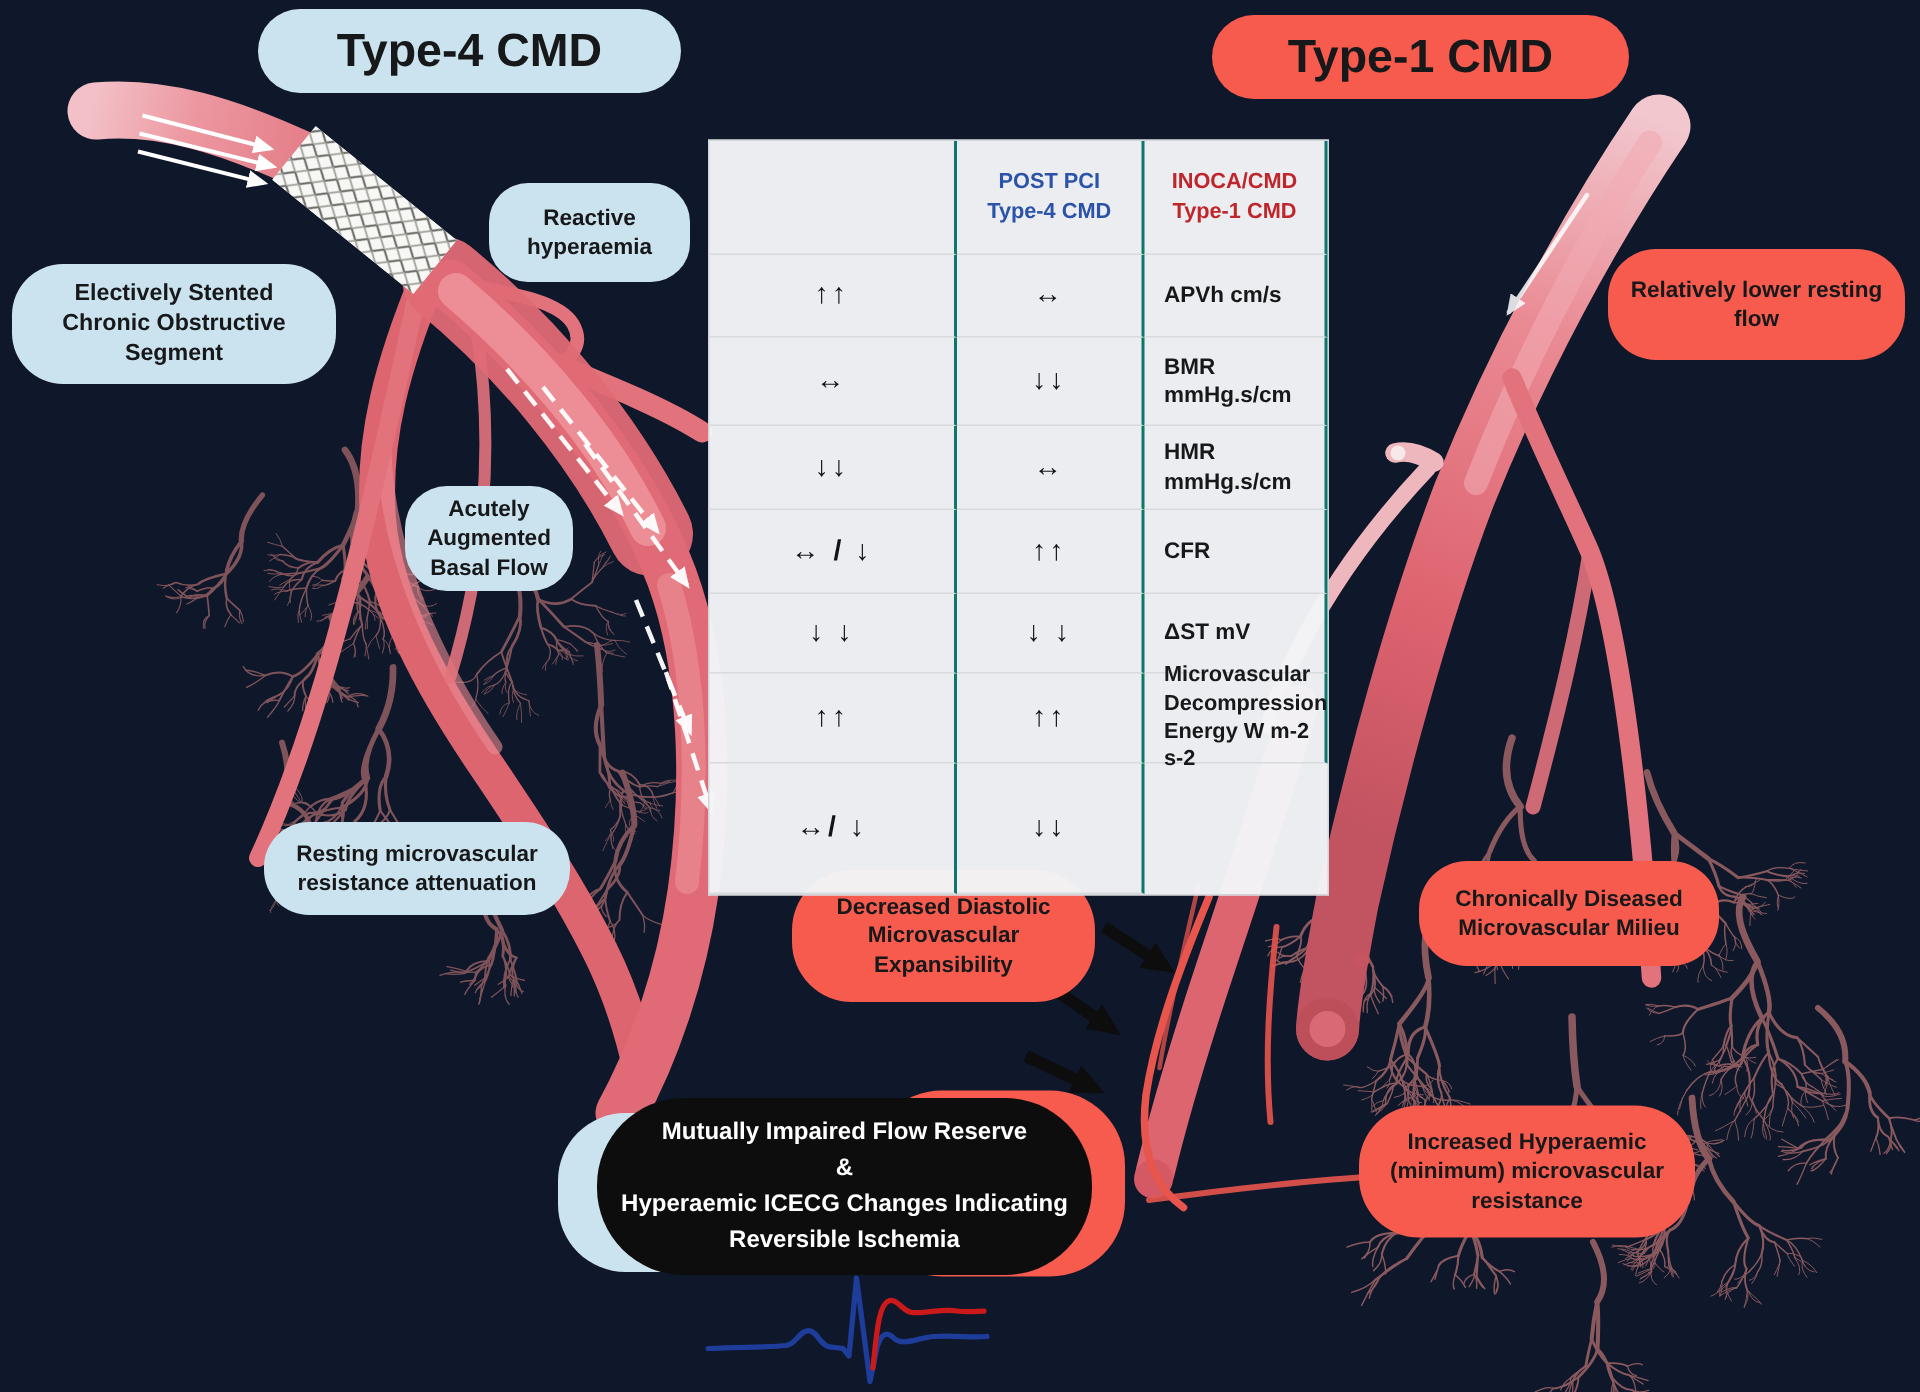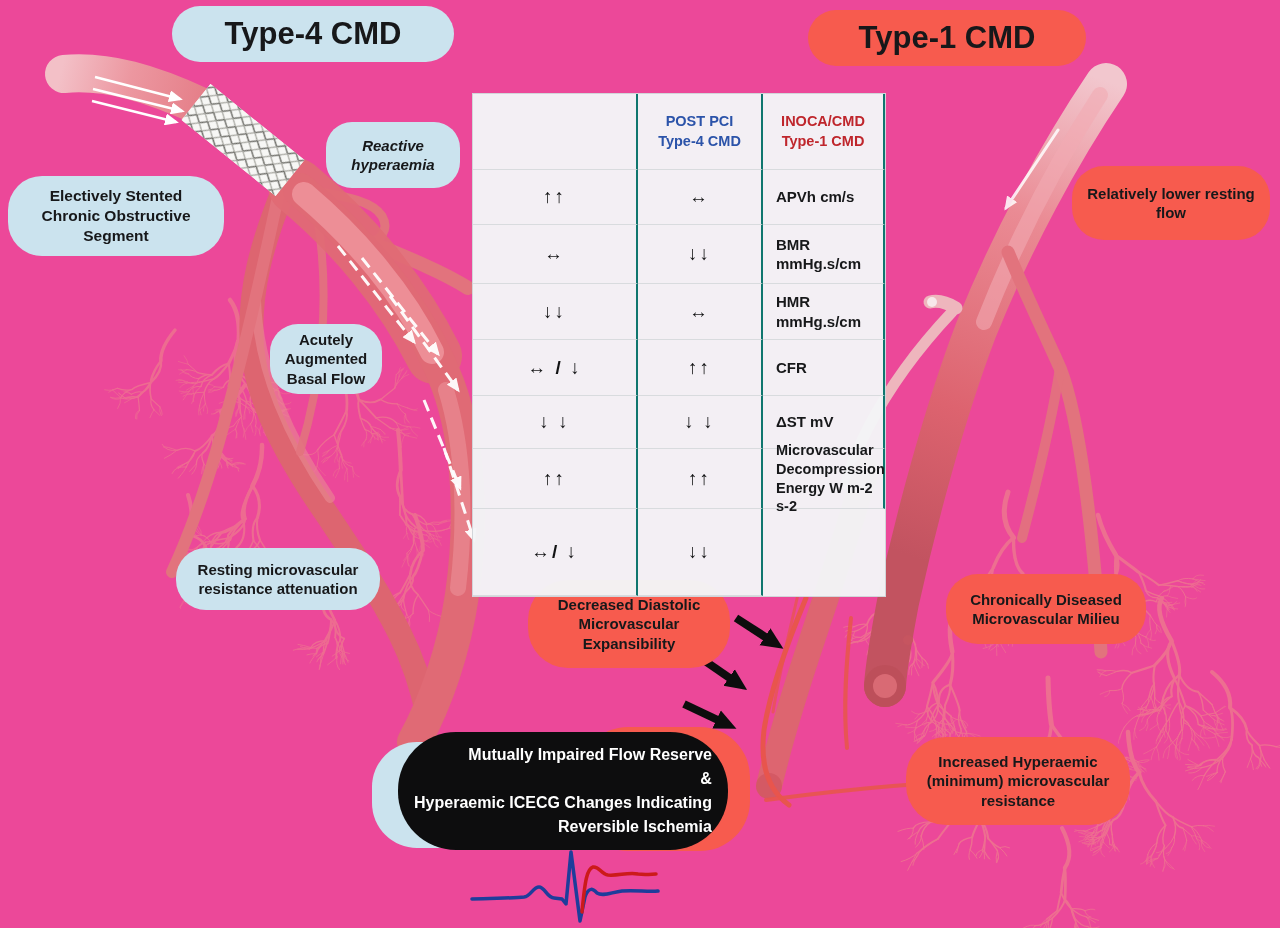--- a/index.html
+++ b/index.html
@@ -1,24 +1,24 @@
 <!DOCTYPE html>
 <html><head>
 <meta charset="utf-8">
 <style>
   html,body{margin:0;padding:0;background:#ffffff;}
-  .canvas{position:relative;width:1280px;height:928px;overflow:hidden;background:#ec4899;
+  .canvas{position:relative;width:1280px;height:928px;overflow:hidden;background:#0f172a;
           font-family:"Liberation Sans", sans-serif;}
   #art{position:absolute;left:0;top:0;z-index:1;}
   .pill{position:absolute;display:flex;align-items:center;justify-content:center;text-align:center;
         font-weight:bold;white-space:pre-line;color:#17181a;z-index:3;line-height:1.3;}
   .pb{background:#cbe3ee;}
   .pr{background:#f75b4e;}
   .crescent{position:absolute;z-index:2;}
-  .blackbox{position:absolute;display:flex;align-items:center;justify-content:center;text-align:right;
+  .blackbox{position:absolute;display:flex;align-items:center;justify-content:center;text-align:center;
         background:#0d0d0e;color:#ffffff;font-weight:bold;white-space:pre-line;z-index:4;line-height:1.5;}
   .tbl{position:absolute;left:472px;top:93px;width:412px;z-index:3;
        display:grid;grid-template-columns:165px 125px 122px;
        grid-template-rows:76px 55px 59px 56px 56px 53px 60px 87px;
        background:rgba(243,245,247,0.97);border:1px solid #d2d5d9;}
   .cell{border-right:2px solid #0f766e;border-bottom:1px solid #d8dbde;}
   .hc{display:flex;align-items:center;justify-content:center;text-align:center;font-weight:bold;
       font-size:14.5px;line-height:1.35;white-space:pre-line;}
   .hc.blue{color:#2b53a9;}
   .hc.red{color:#bf262c;}
@@ -1797,21 +1797,21 @@
 
     <g fill="none" stroke-linejoin="round" stroke-linecap="round">
       <path d="M472,899 C500,898 515,898 524,897 C531,896 533,887 539,887 C545,887 547,898 554,898 L562,899 L566,904 L571,852 L580,921 L585,897 C589,886 593,889 597,893 C603,897 612,892 622,891 C636,890 648,892 658,891" stroke="#1e3d9b" stroke-width="3.5"></path>
       <path d="M582,912 C585,880 587,869 593,867 C599,866 601,874 608,875 C618,876 628,872 638,874 C646,875 652,874 656,874" stroke="#cc1a1a" stroke-width="3.5"></path>
     </g>
   </svg>
 
   <div class="pill pb" style="left:172px;top:6px;width:282px;height:56px;border-radius:28px;font-size:31px;">Type-4 CMD</div>
   <div class="pill pr" style="left:808px;top:10px;width:278px;height:56px;border-radius:28px;font-size:31px;">Type-1 CMD</div>
 
-  <div class="pill pb" style="left:326px;top:122px;width:134px;height:66px;border-radius:26px;font-size:15px;font-style:italic;">Reactive
+  <div class="pill pb" style="left:326px;top:122px;width:134px;height:66px;border-radius:26px;font-size:15px;">Reactive
 hyperaemia</div>
   <div class="pill pb" style="left:8px;top:176px;width:216px;height:80px;border-radius:34px;font-size:15.5px;">Electively Stented
 Chronic Obstructive
 Segment</div>
   <div class="pill pb" style="left:270px;top:324px;width:112px;height:70px;border-radius:28px;font-size:15px;">Acutely
 Augmented
 Basal Flow</div>
   <div class="pill pb" style="left:176px;top:548px;width:204px;height:62px;border-radius:30px;font-size:15px;">Resting microvascular
 resistance attenuation</div>
 

